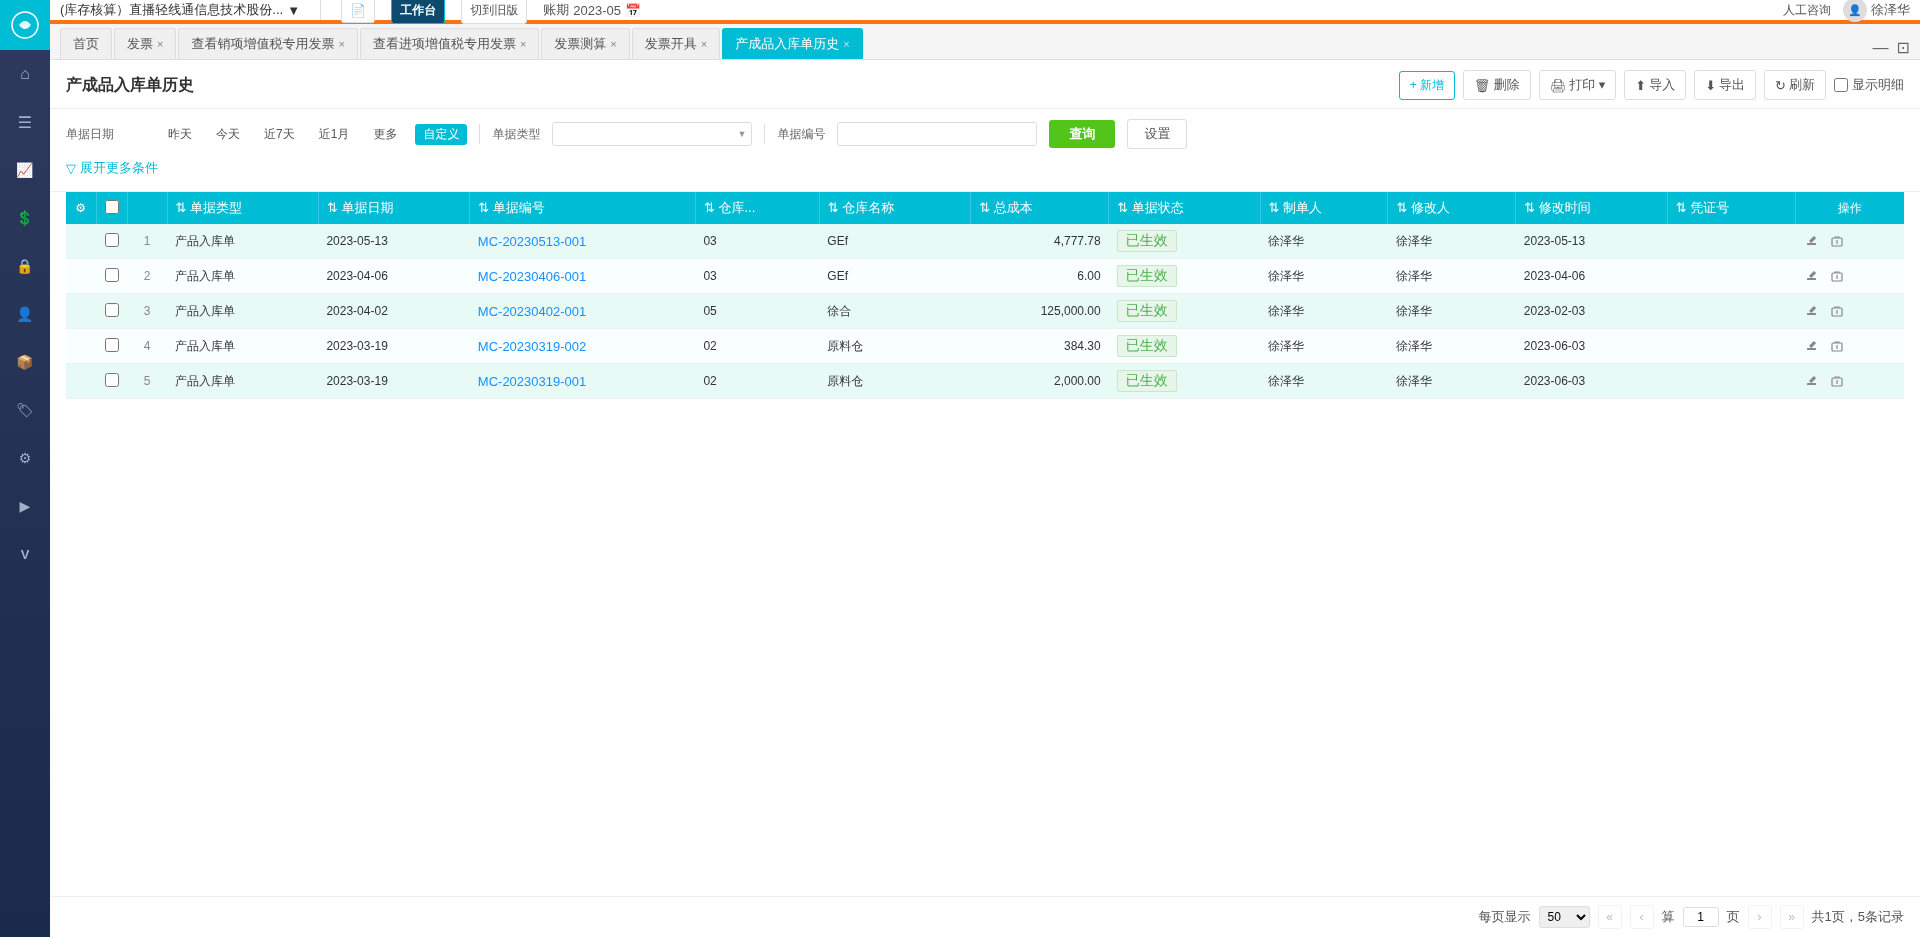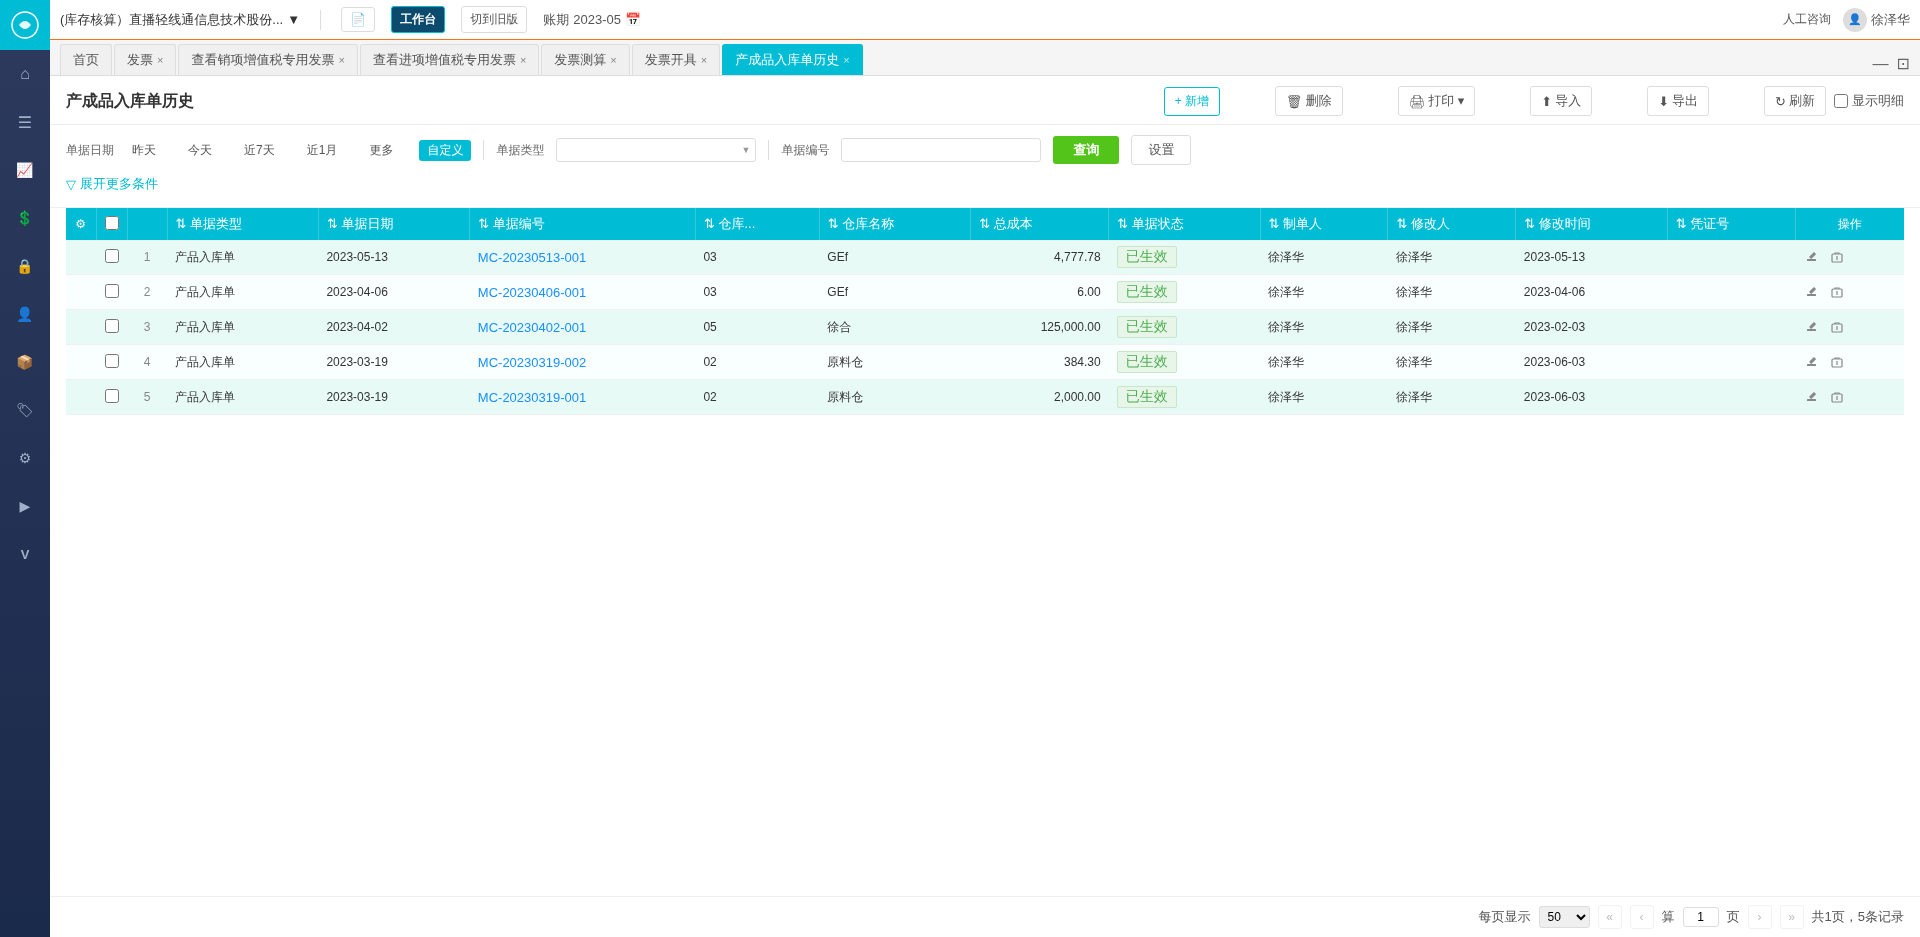--- a/index.html
+++ b/index.html
@@ -42,26 +42,26 @@
     
     .main {
       flex: 1;
       display: flex;
       flex-direction: column;
       overflow: hidden;
     }
 
     
     .topbar {
-      height: 40px;
+      height: 24px;
       background: #fff;
       display: flex;
       align-items: center;
       padding: 0 10px;
-      border-bottom: 1px solid #f97316;
+      border-bottom: 4px solid #f97316;
       gap: 16px;
       flex-shrink: 0;
     }
     .topbar-company {
       display: flex;
       align-items: center;
       gap: 4px;
       color: #333;
       font-size: 13px;
       cursor: pointer;
@@ -140,34 +140,33 @@
       padding: 5px 10px;
       border: 1px solid #ddd;
       border-radius: 3px;
       background: white;
       cursor: pointer;
       font-size: 12px;
       color: #555;
       display: flex;
       align-items: center;
       gap: 3px;
-      margin-left: 47px;
     }
     .action-btn.new-btn { color: #00bcd4; border-color: #00bcd4; }
     .show-detail { display: flex; align-items: center; gap: 4px; font-size: 12px; color: #555; cursor: pointer; }
 
     
     .filter-area {
       padding: 10px 16px;
       border-bottom: 1px solid #eee;
       flex-shrink: 0;
     }
     .filter-row { display: flex; align-items: center; gap: 12px; margin-bottom: 6px; }
     .filter-label { color: #666; font-size: 12px; white-space: nowrap; }
-    .filter-date-shortcuts { display: flex; gap: 20px; align-items: center; }
+    .filter-date-shortcuts { display: flex; gap: 12px; align-items: center; margin-left: 36px; }
     .date-shortcut {
       padding: 2px 6px;
       font-size: 12px;
       color: #555;
       cursor: pointer;
       border-radius: 2px;
     }
     .date-shortcut.custom {
       background: #00bcd4;
       color: white;

